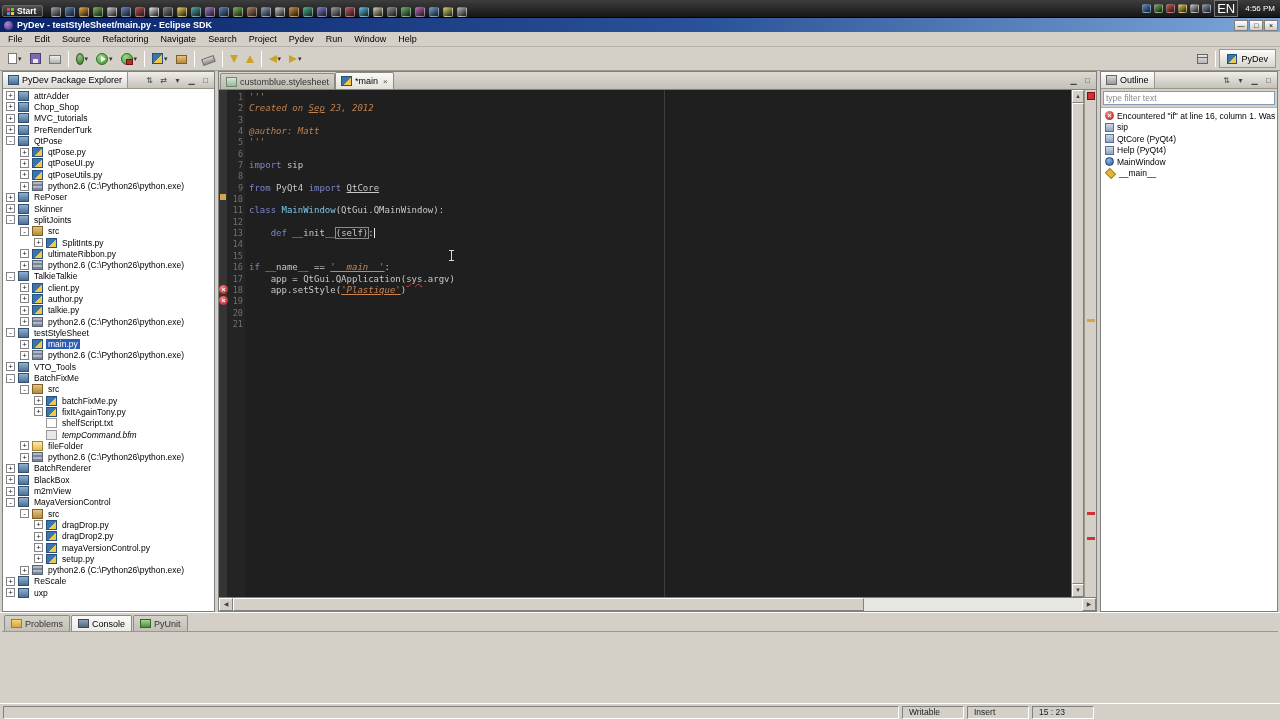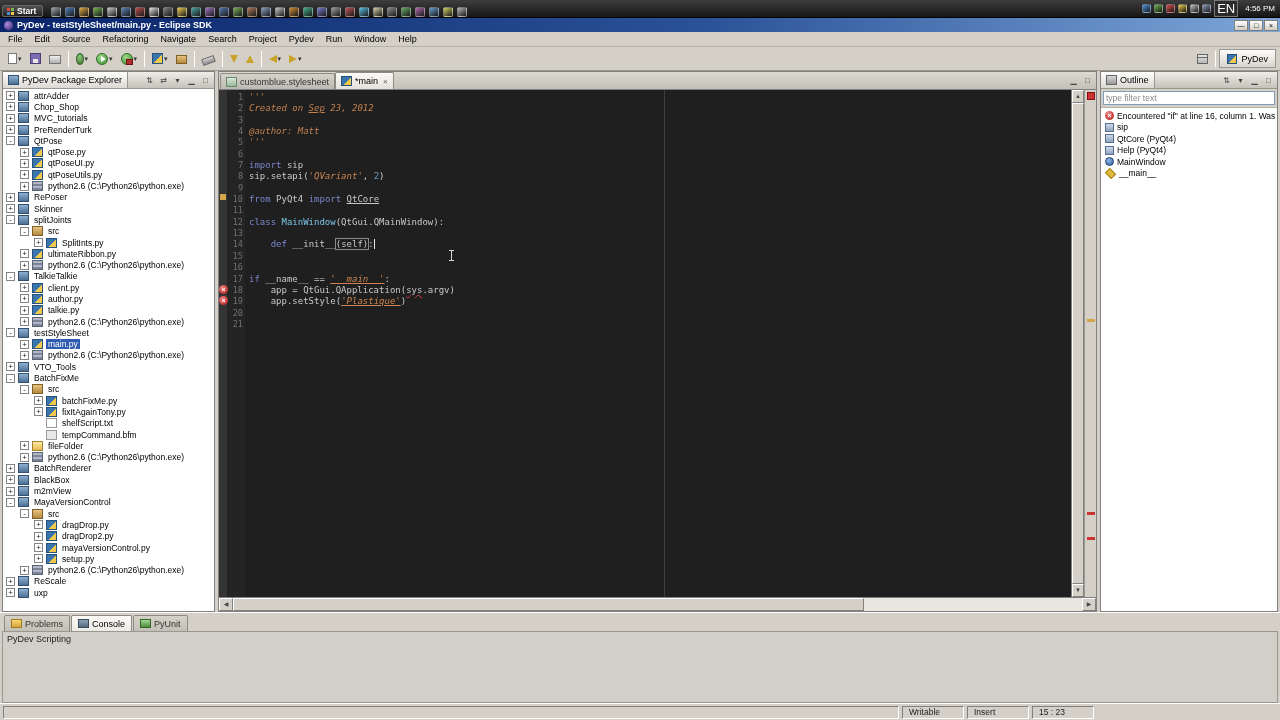--- a/index.html
+++ b/index.html
@@ -464,21 +464,21 @@
           <div class="tree-row" style="padding-left: 31px;">
             <span class="expander">+</span>
             <span class="ticon ic-py"></span>
             <span class="tlabel">fixItAgainTony.py</span>
           </div>
           <div class="tree-row" style="padding-left: 31px;">
             <span class="expander none"></span>
             <span class="ticon ic-txt"></span>
             <span class="tlabel">shelfScript.txt</span>
           </div>
-          <div class="tree-row" style="padding-left: 31px;">
+          <div class="tree-row" style="padding-left: 31px; font-style: italic;">
             <span class="expander none"></span>
             <span class="ticon ic-file"></span>
             <span class="tlabel">tempCommand.bfm</span>
           </div>
           <div class="tree-row" style="padding-left: 17px;">
             <span class="expander">+</span>
             <span class="ticon ic-folder"></span>
             <span class="tlabel">fileFolder</span>
           </div>
           <div class="tree-row" style="padding-left: 17px;">
@@ -598,21 +598,20 @@
           </div>
         <div class="ecode">
           <div class="mouse-ibeam"></div>
         <div class="cline"><span class="tk-c">'''</span></div>
             <div class="cline"><span class="tk-c">Created on </span><span class="tk-c u">Sep</span><span class="tk-c"> 23, 2012</span></div>
             <div class="cline"></div>
             <div class="cline"><span class="tk-c">@author: Matt</span></div>
             <div class="cline"><span class="tk-c">'''</span></div>
             <div class="cline"></div>
             <div class="cline"><span class="tk-k">import</span><span class="tk-d"> sip</span></div>
-            <div class="cline"><span class="tk-d">sip.setapi(</span><span class="tk-s">'QVariant'</span><span class="tk-d">, </span><span class="tk-n">2</span><span class="tk-d">)</span></div>
             <div class="cline"></div>
             <div class="cline"><span class="tk-k">from</span><span class="tk-d"> PyQt4 </span><span class="tk-k">import</span><span class="tk-d"> </span><span class="tk-d u">QtCore</span></div>
             <div class="cline"></div>
             <div class="cline"><span class="tk-k">class</span><span class="tk-d"> </span><span class="tk-cls">MainWindow</span><span class="tk-d">(QtGui.QMainWindow):</span></div>
             <div class="cline"></div>
             <div class="cline"><span class="tk-d">    </span><span class="tk-k">def</span><span class="tk-d"> __init__</span><span class="tk-d boxed">(self)</span><span class="tk-d">:</span><span class="caret"></span></div>
             <div class="cline"></div>
             <div class="cline"></div>
             <div class="cline"><span class="tk-k">if</span><span class="tk-d"> __name__ == </span><span class="tk-s u">'__main__'</span><span class="tk-d">:</span></div>
             <div class="cline"><span class="tk-d">    app = QtGui.QApplication(</span><span class="tk-d sqerr">sys</span><span class="tk-d">.argv)</span></div>
@@ -695,23 +694,20 @@
         </span>
         <span class="btab active">
           <span class="ticon ic-console"></span>
           <span class="btab-label">Console</span>
         </span>
         <span class="btab">
           <span class="ticon ic-pyunit"></span>
           <span class="btab-label">PyUnit</span>
         </span>
       </div>
-    <div class="bcontent">
-      <span>PyDev Scripting</span>
-    </div>
   </div>
 
   <div class="statusbar">
     <div class="status-cell cell-main"></div>
     <div class="status-cell cell-sm">Writable</div>
     <div class="status-cell cell-sm">Insert</div>
     <div class="status-cell cell-sm">15 : 23</div>
     <div class="status-spacer"></div>
   </div>
 </div>

